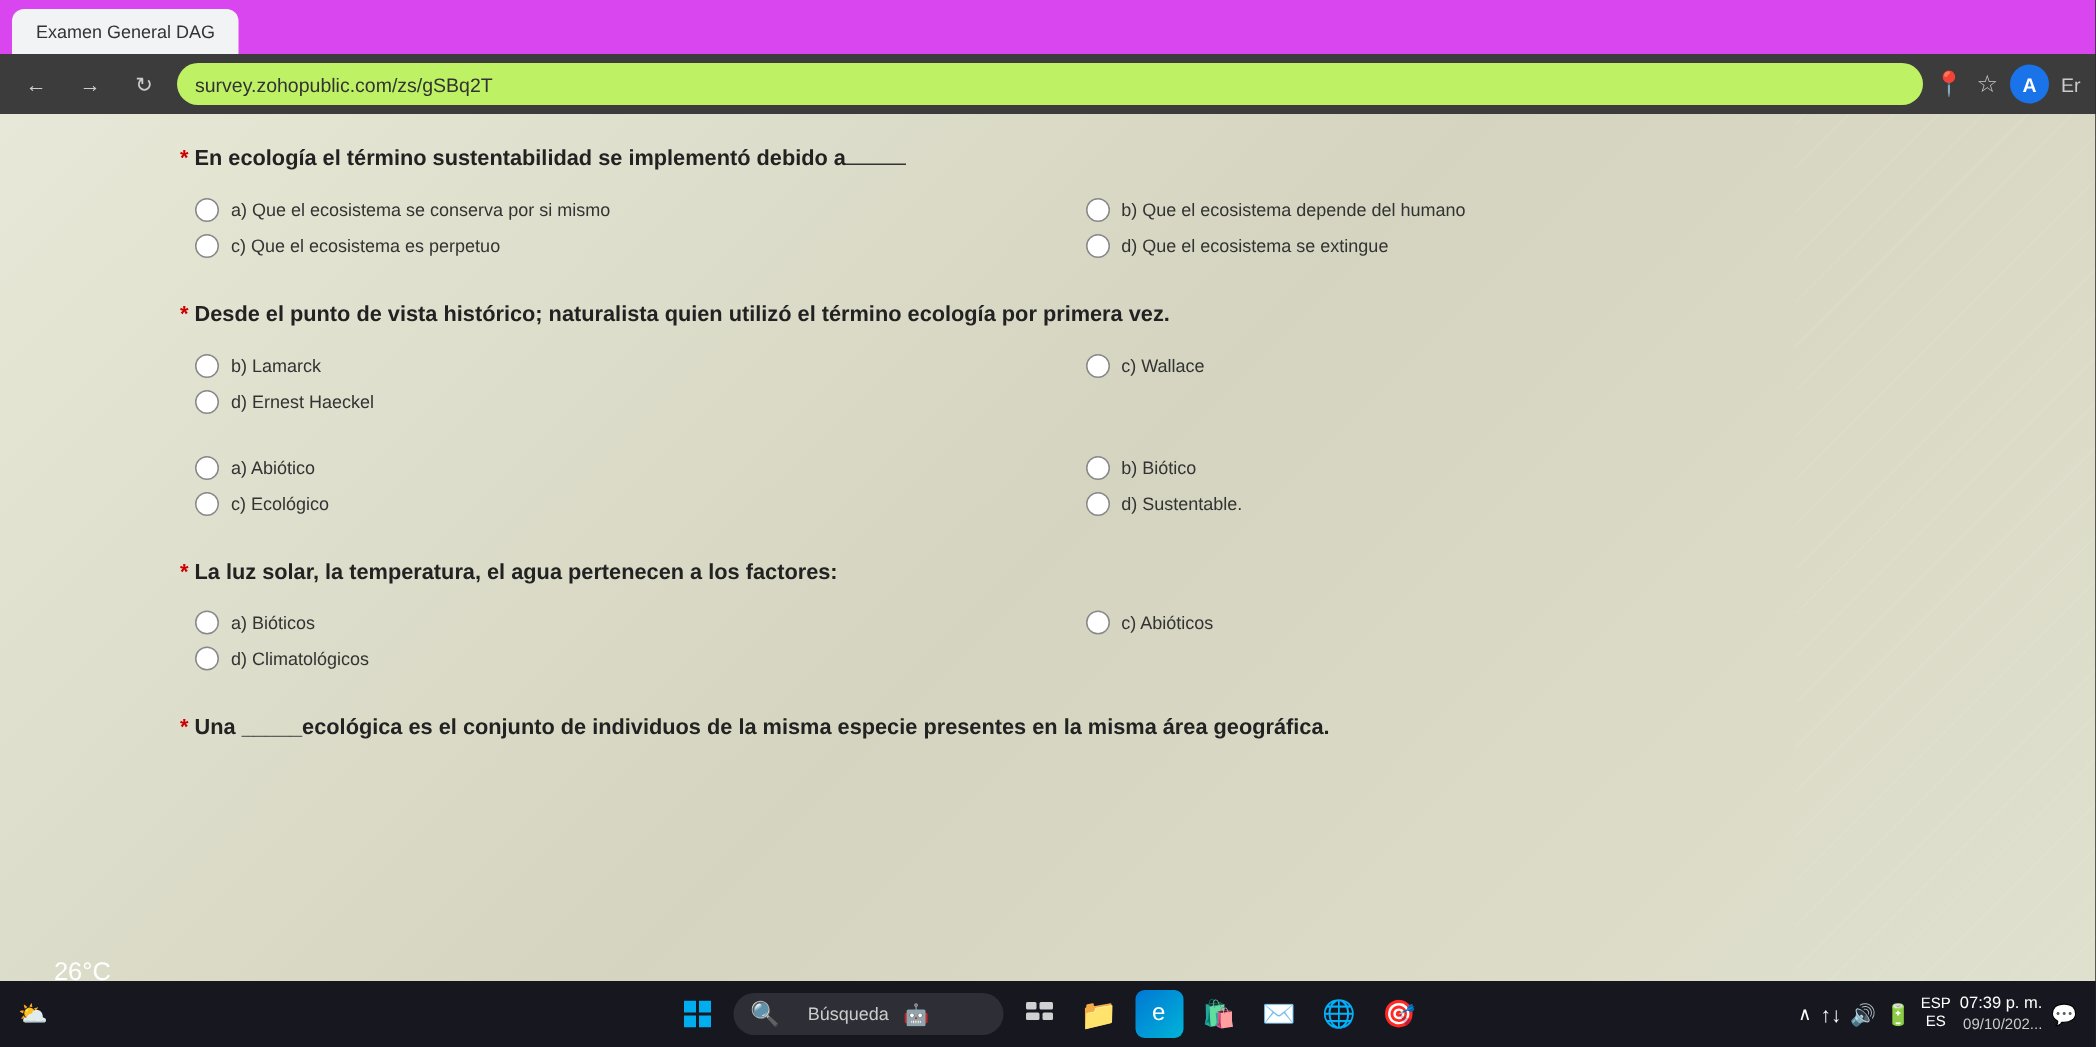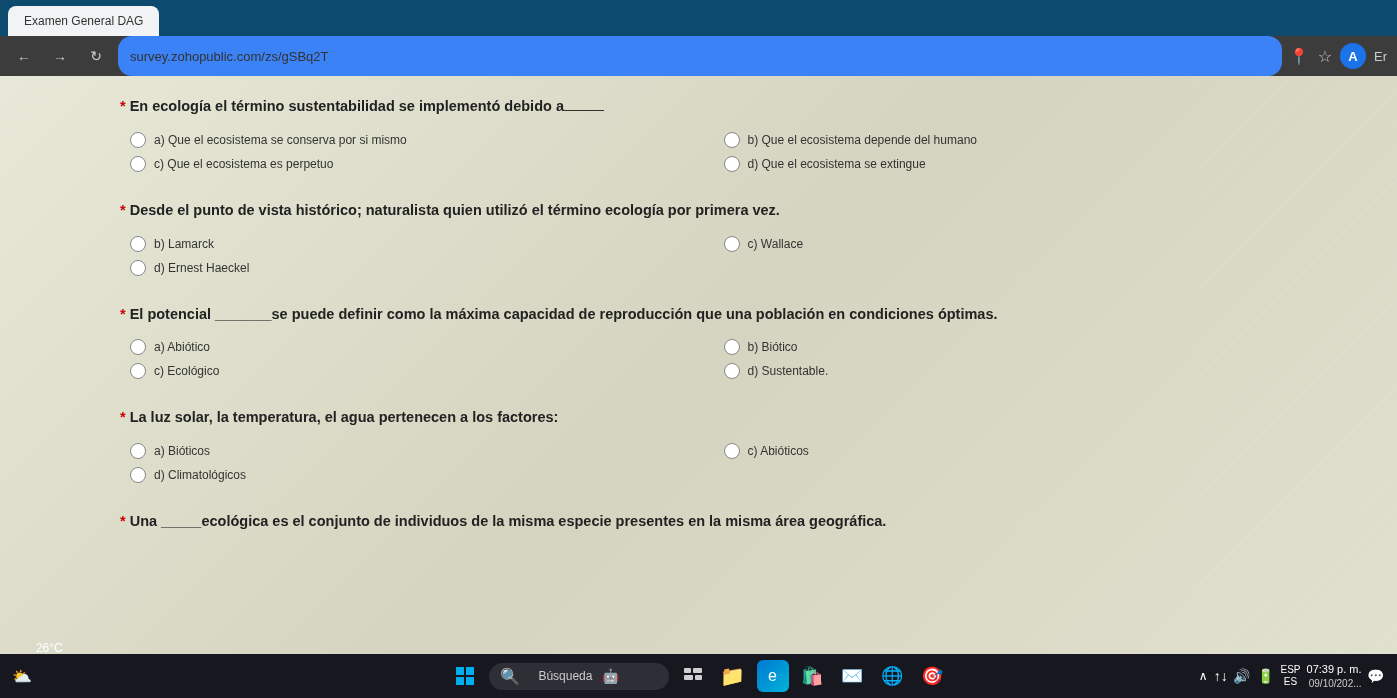--- a/index.html
+++ b/index.html
@@ -37,22 +37,22 @@
       color: #ccc;
       cursor: pointer;
       display: flex;
       align-items: center;
       justify-content: center;
       font-size: 14px;
     }
 
     .browser-address-bar {
       flex: 1;
-      height: 40px;
-      background: #3b82f6;
+      height: 28px;
+      background: #bef264;
       border-radius: 14px;
       display: flex;
       align-items: center;
       padding: 0 12px;
       font-size: 13px;
       color: #333;
     }
 
     .browser-actions {
       display: flex;
@@ -70,21 +70,21 @@
       color: white;
       display: flex;
       align-items: center;
       justify-content: center;
       font-size: 13px;
       font-weight: bold;
     }
 
     
     .tab-bar {
-      background: #0c4a6e;
+      background: #d946ef;
       height: 36px;
       display: flex;
       align-items: flex-end;
       padding: 0 8px;
     }
 
     .tab-item {
       background: #f1f3f4;
       border-radius: 8px 8px 0 0;
       height: 30px;
@@ -337,23 +337,20 @@
           <span class="option-label">c) Wallace</span>
         </div>
         <div class="option-item">
           <div class="radio-circle"></div>
           <span class="option-label">d) Ernest Haeckel</span>
         </div>
       </div>
     </div>
 
     <div class="question-block">
-      <div class="question-text">
-        <span style="color:#c00;">* </span><span>El potencial _______se puede definir como la máxima capacidad de reproducción que una población en condiciones óptimas.</span>
-      </div>
       <div class="options-grid">
         <div class="option-item">
           <div class="radio-circle"></div>
           <span class="option-label">a) Abiótico</span>
         </div>
         <div class="option-item">
           <div class="radio-circle"></div>
           <span class="option-label">b) Biótico</span>
         </div>
         <div class="option-item">
@@ -394,21 +391,21 @@
     </div>
 
   </div>
 
   <div class="taskbar" style="position:relative;">
     <div class="taskbar-left">
 
       <div class="taskbar-icon" style="width:auto;gap:4px;display:flex;align-items:center;">
         <span style="font-size:16px;">⛅</span>
         <div class="weather-info">
-          <span style="font-size:12px;color:#fff;font-weight:500;">26°C</span>
+          <span style="font-size:17px;color:#fff;font-weight:500;">26°C</span>
           <span style="font-size:13px;color:#ccc;margin-top:42px;">Mayorm. nublado</span>
         </div>
       </div>
     </div>
 
     <div class="taskbar-center">
 
       <div class="taskbar-app-icon">
         <svg width="18" height="18" viewBox="0 0 18 18">
           <rect x="0" y="0" width="8" height="8" fill="#00adef"></rect>

